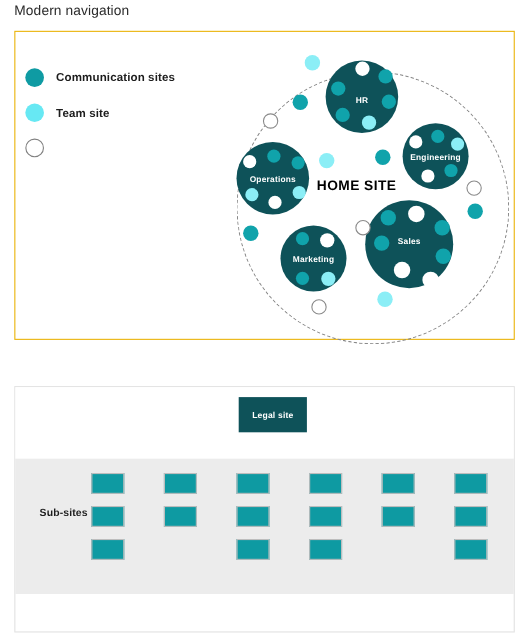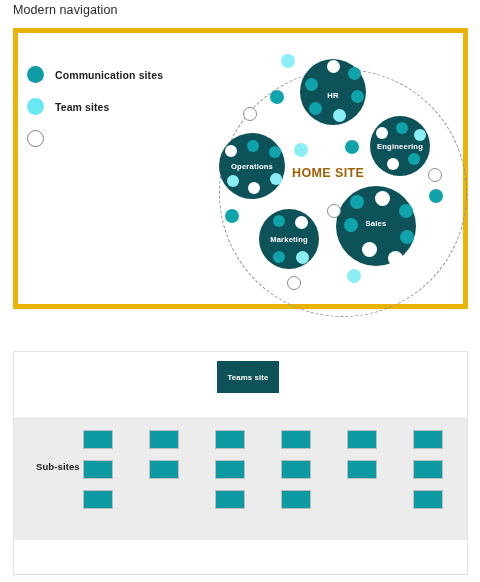--- a/index.html
+++ b/index.html
@@ -20,21 +20,21 @@
   }
   #modern-title { position: absolute; left: 13px; top: 3px; }
   #classic-title { position: absolute; left: 13px; top: 324px; }
 
   
   .modern-panel {
     position: absolute;
     left: 13px; top: 28px;
     width: 455px; height: 281px;
     background: #ffffff;
-    border: 5px solid #eab308;
+    border: 1px solid #eab308;
   }
 
   .legend { position: absolute; left: 9px; top: 28px; }
   .legend-row {
     display: flex; align-items: center;
     height: 27px;
     margin-bottom: 5px;
   }
   .legend-swatch {
     width: 17px; height: 17px; border-radius: 50%;
@@ -79,21 +79,21 @@
   .dot { position: absolute; border-radius: 50%; }
   .d-teal { background: #10A3AB; }
   .d-cyan { background: #8BEEF6; }
   .d-white { background: #ffffff; }
   .d-ring { background: #ffffff; border: 1.2px solid #8a8a8a; }
 
   .home-site {
     position: absolute;
     font-weight: bold;
     font-size: 12.5px;
-    color: #a16207;
+    color: #000000;
     letter-spacing: .4px;
     white-space: nowrap;
   }
 
   
   .classic-panel {
     position: absolute;
     left: 13px; top: 351px;
     width: 455px; height: 224px;
     background: #ffffff;
@@ -169,21 +169,21 @@
 
   <div class="modern-panel">
 
     <div class="legend" id="legend">
         <div class="legend-row">
           <div class="legend-swatch sw-comm"></div>
           <div class="legend-label">Communication sites</div>
         </div>
         <div class="legend-row">
           <div class="legend-swatch sw-team"></div>
-          <div class="legend-label">Team sites</div>
+          <div class="legend-label">Team site</div>
         </div>
         <div class="legend-row">
           <div class="legend-swatch sw-teams"></div>
         </div>
       </div>
 
     <div class="boundary"></div>
 
     <div id="modern-canvas" style="position:absolute; left:0; top:0; right:0; bottom:0;">
         <div class="hub" style="left: 282px; top: 26px; width: 66px; height: 66px;"></div>
@@ -237,21 +237,21 @@
         <div class="dot d-ring" style="left: 269px; top: 243px; width: 14px; height: 14px;"></div>
         <div class="home-site" style="left: 274px; top: 133px;">HOME SITE</div>
       </div>
 
   </div>
 
 
   <div class="classic-panel">
 
     <div class="row-root">
-      <div class="root-box">Teams site</div>
+      <div class="root-box">Legal site</div>
     </div>
 
 
     <div class="row-spacer"></div>
 
     <div class="row-sub">
       <div class="row-label" id="subsites-label">Sub-sites</div>
       <div id="sub-boxes">
           <div class="sub-box" style="left: 69px; top: 13px;"></div>
           <div class="sub-box" style="left: 69px; top: 43px;"></div>

